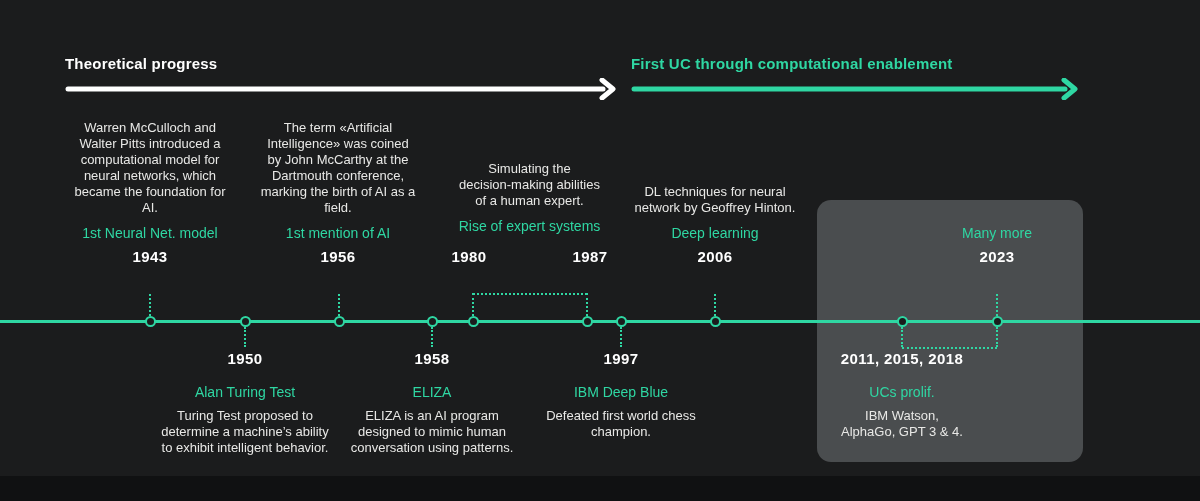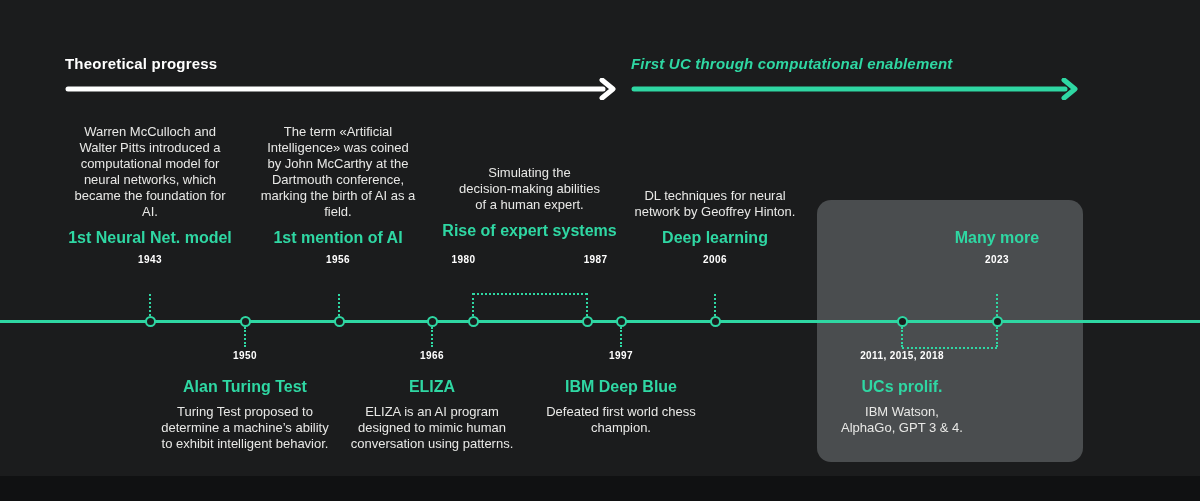--- a/index.html
+++ b/index.html
@@ -14,21 +14,21 @@
     width:1200px;height:476px;
     background:var(--bg);
     overflow:hidden;
     font-family:"Liberation Sans", sans-serif;
   }
   .era-label{
     position:absolute;
     font-size:15px;font-weight:bold;letter-spacing:.2px;
   }
   .era-label.white{color:#ffffff;}
-  .era-label.teal{color:var(--teal);font-style:italic;}
+  .era-label.teal{color:var(--teal);}
   .arrow-svg{position:absolute;}
   .highlight-box{
     position:absolute;
     left:817px;top:200px;width:266px;height:262px;
     background:var(--box);
     border-radius:14px;
     z-index:1;
   }
   .timeline{
     position:absolute;
@@ -64,28 +64,28 @@
     text-align:center;
     z-index:5;
   }
   .event.above{bottom:211px;justify-content:flex-end;}
   .event.below{top:350px;}
   .desc{
     font-size:13px;line-height:16px;color:var(--text);
     white-space:pre-line;
   }
   .title{
-    font-size:16px;font-weight:bold;color:var(--teal);
+    font-size:14px;font-weight:normal;color:var(--teal);
   }
   .event.above .title{margin-top:9px;}
   .event.above .year,.event.above .year-row{margin-top:7px;}
   .event.below .title{margin-top:17px;}
   .event.below .desc{margin-top:8px;}
   .year{
-    font-size:10px;font-weight:bold;color:#ffffff;letter-spacing:.4px;
+    font-size:15px;font-weight:bold;color:#ffffff;letter-spacing:.4px;
   }
   .year-row{
     display:flex;justify-content:space-between;width:156px;
   }
 </style>
 </head>
 <body>
 
 <div id="stage">
 
@@ -178,21 +178,21 @@
 
   <div class="event below" style="left:141px;width:208px">
     <div class="year">1950</div>
     <div class="title">Alan Turing Test</div>
     <div class="desc">Turing Test proposed to
 determine a machine’s ability
 to exhibit intelligent behavior.</div>
   </div>
 
   <div class="event below" style="left:334px;width:196px">
-    <div class="year">1966</div>
+    <div class="year">1958</div>
     <div class="title">ELIZA</div>
     <div class="desc">ELIZA is an AI program
 designed to mimic human
 conversation using patterns.</div>
   </div>
 
   <div class="event below" style="left:526px;width:190px">
     <div class="year">1997</div>
     <div class="title">IBM Deep Blue</div>
     <div class="desc">Defeated first world chess

